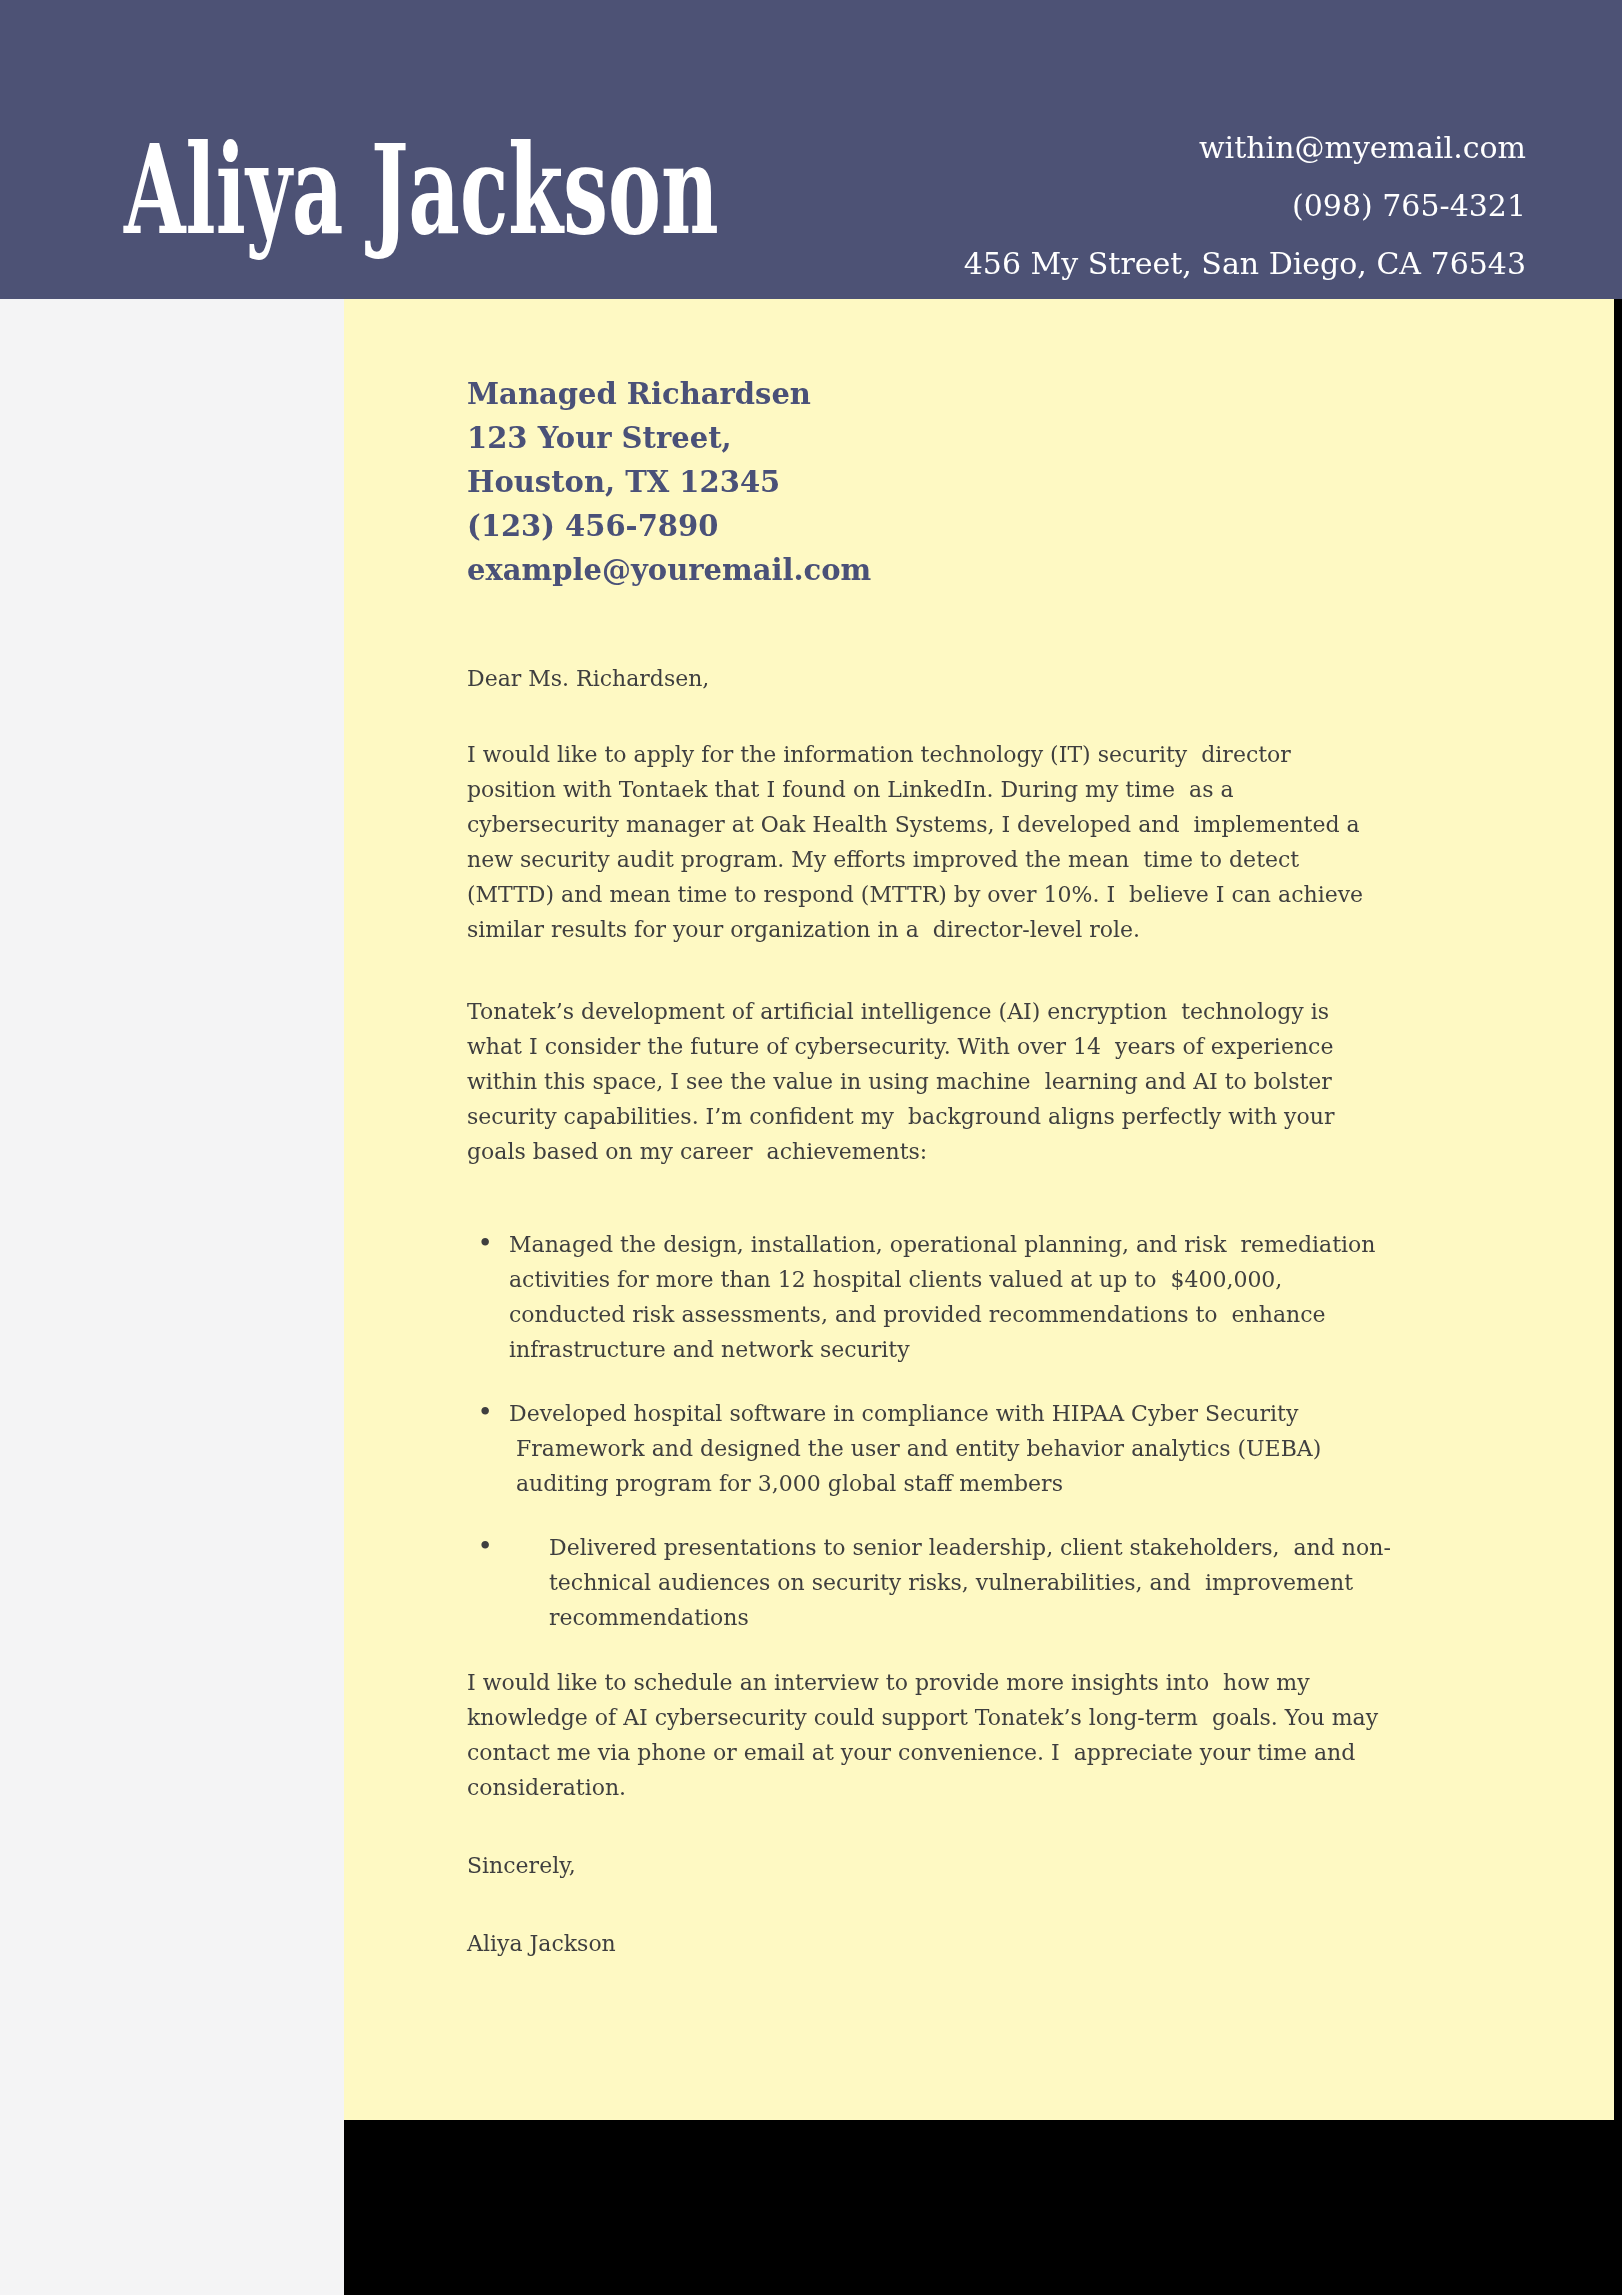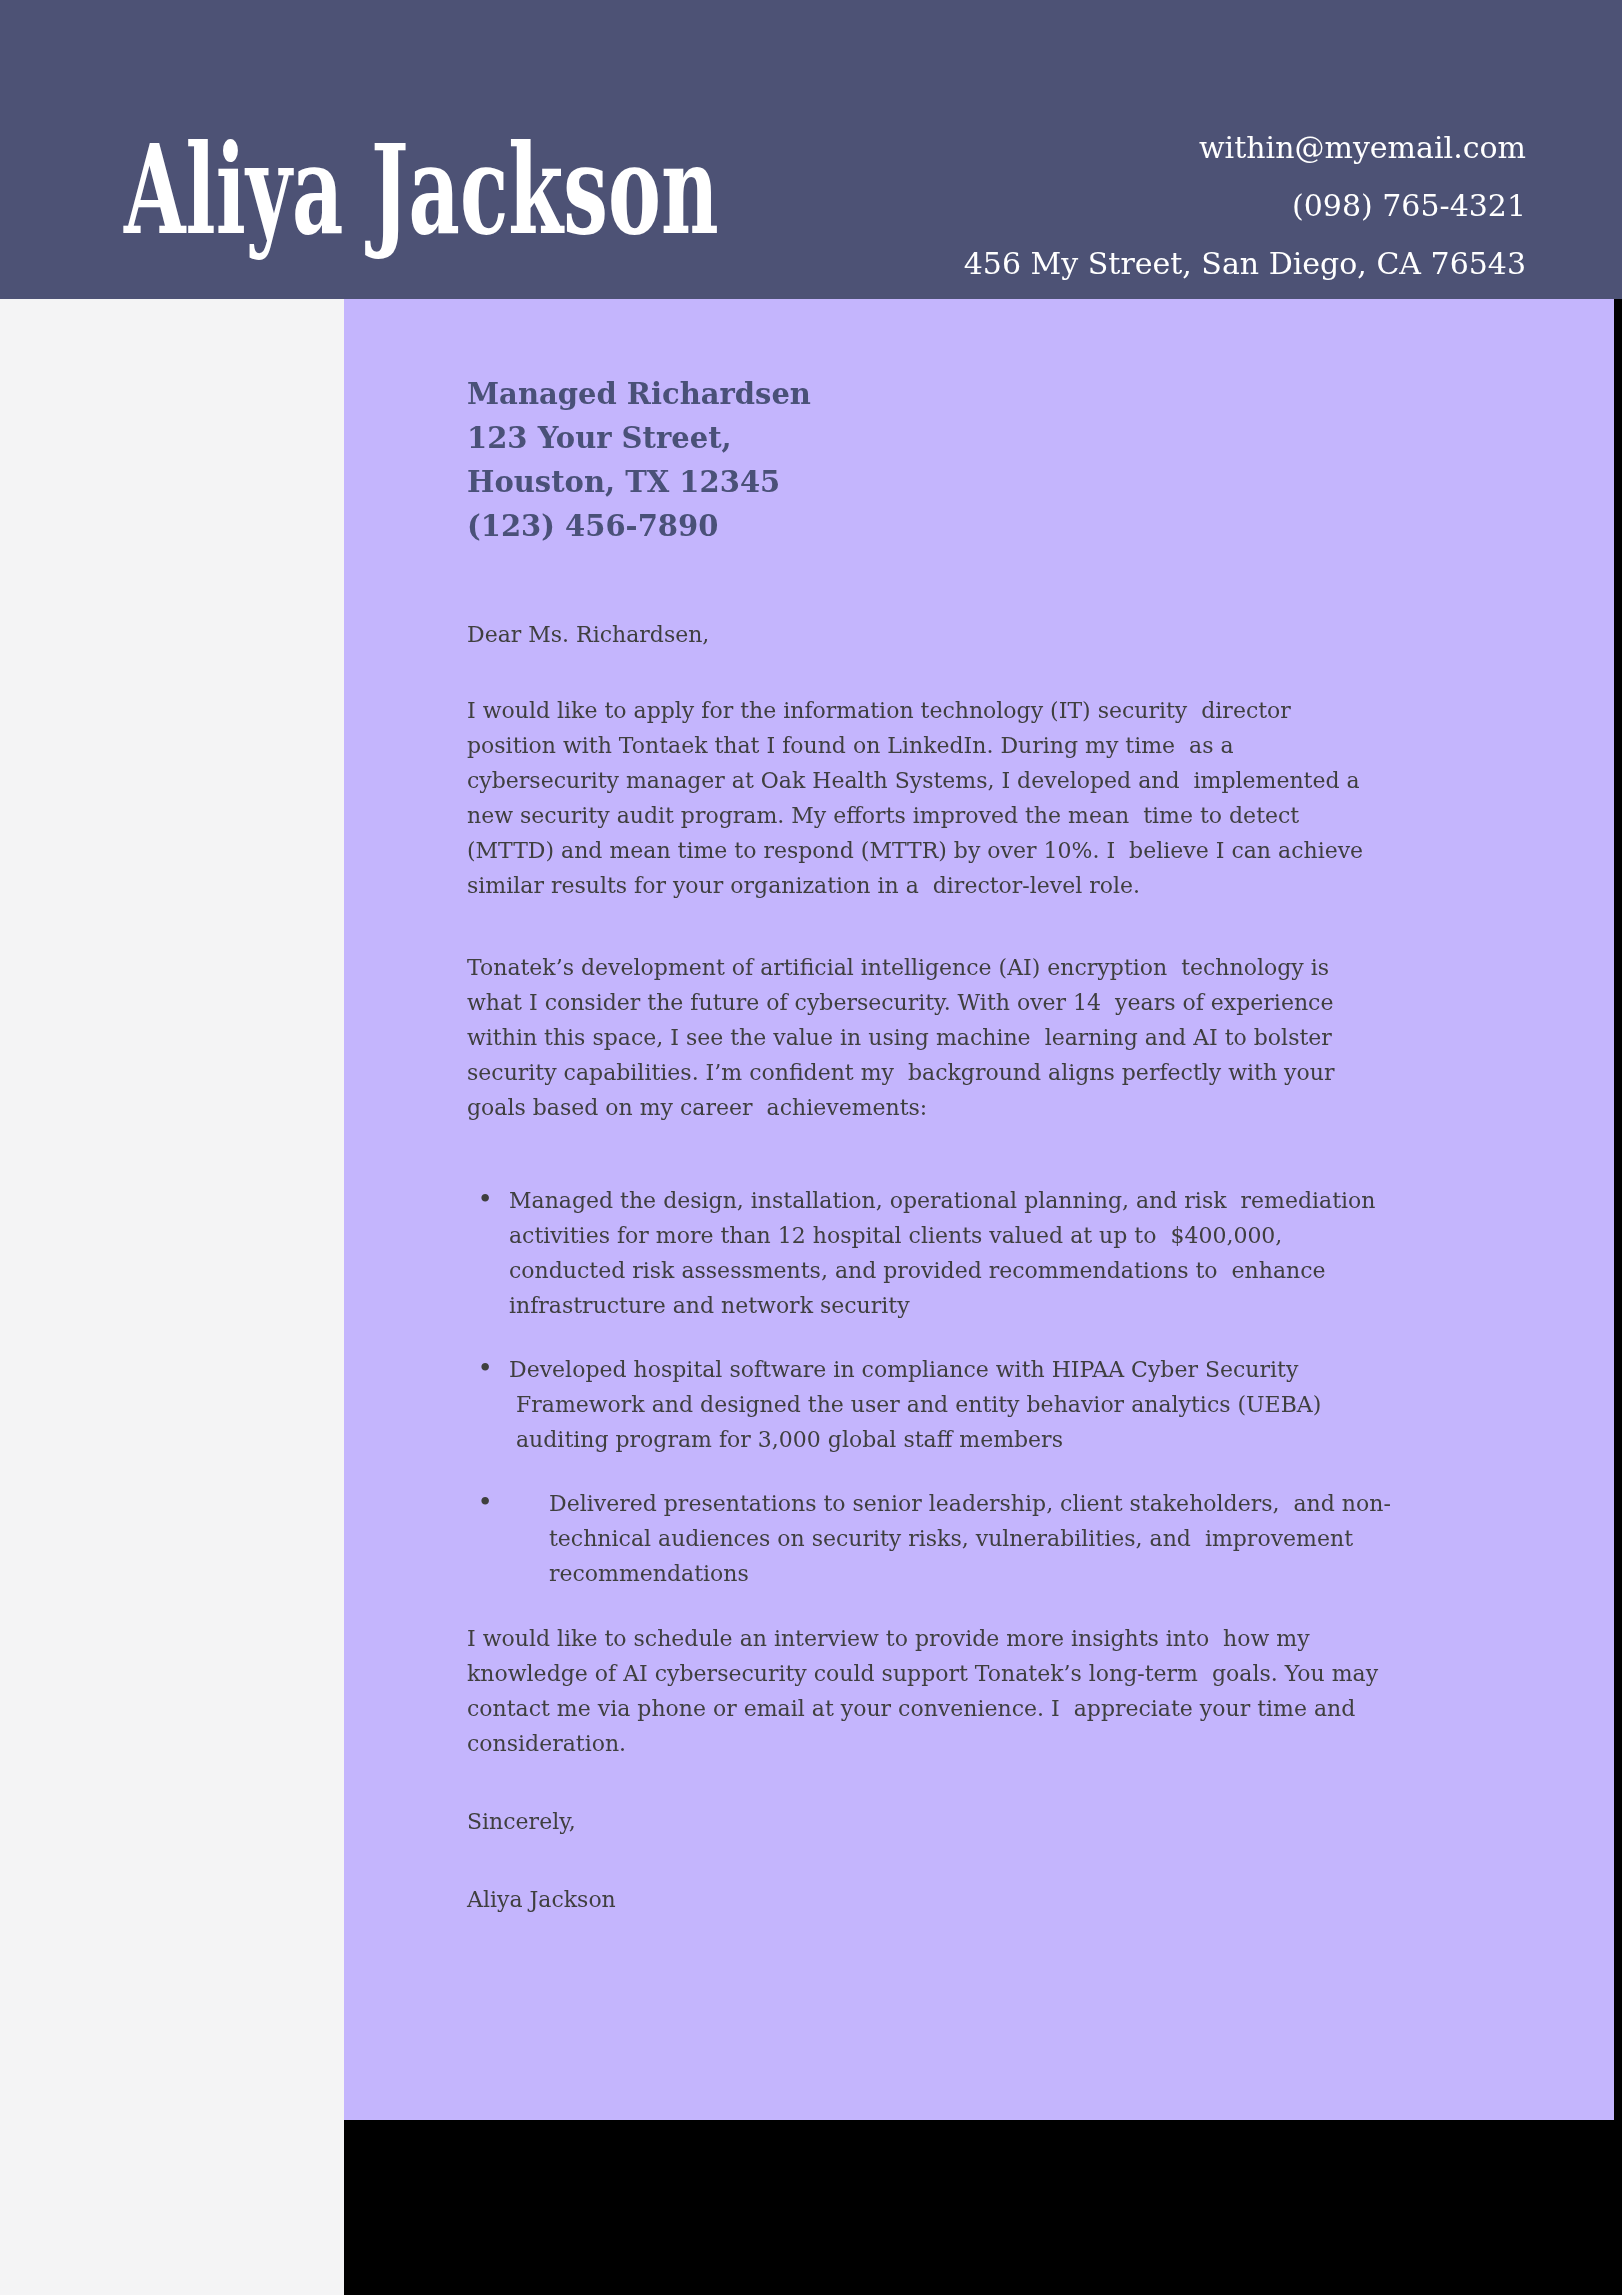--- a/index.html
+++ b/index.html
@@ -1,19 +1,19 @@
 <!DOCTYPE html>
 <html style="font-size:10.5px"><head>
 <meta charset="utf-8">
 <style>
   html,body{margin:0;padding:0;background:#ffffff;}
   .page{
     position:relative;
     width:1623px;height:2295px;
-    background:#c4b5fd;
+    background:#fef9c3;
     overflow:hidden;
     font-family:"DejaVu Serif", serif;
   }
   
   .header{
     position:absolute;left:0;top:0;width:1623px;height:299px;
     background:#4d5275;
   }
   .name{
     position:absolute;left:124px;top:128px;
@@ -89,20 +89,21 @@
   <div class="sidebar"></div>
   <div class="right-edge"></div>
 
   <div class="content">
 
     <div class="recipient">
       <div>Managed Richardsen</div>
       <div>123 Your Street,</div>
       <div>Houston, TX 12345</div>
       <div>(123) 456-7890</div>
+      <div>example@youremail.com</div>
     </div>
 
     <div class="bodytext greeting">Dear Ms. Richardsen,</div>
 
     <div class="bodytext para-1 pre">I would like to apply for the information technology (IT) security  director
 position with Tontaek that I found on LinkedIn. During my time  as a
 cybersecurity manager at Oak Health Systems, I developed and  implemented a
 new security audit program. My efforts improved the mean  time to detect
 (MTTD) and mean time to respond (MTTR) by over 10%. I  believe I can achieve
 similar results for your organization in a  director-level role.</div>

